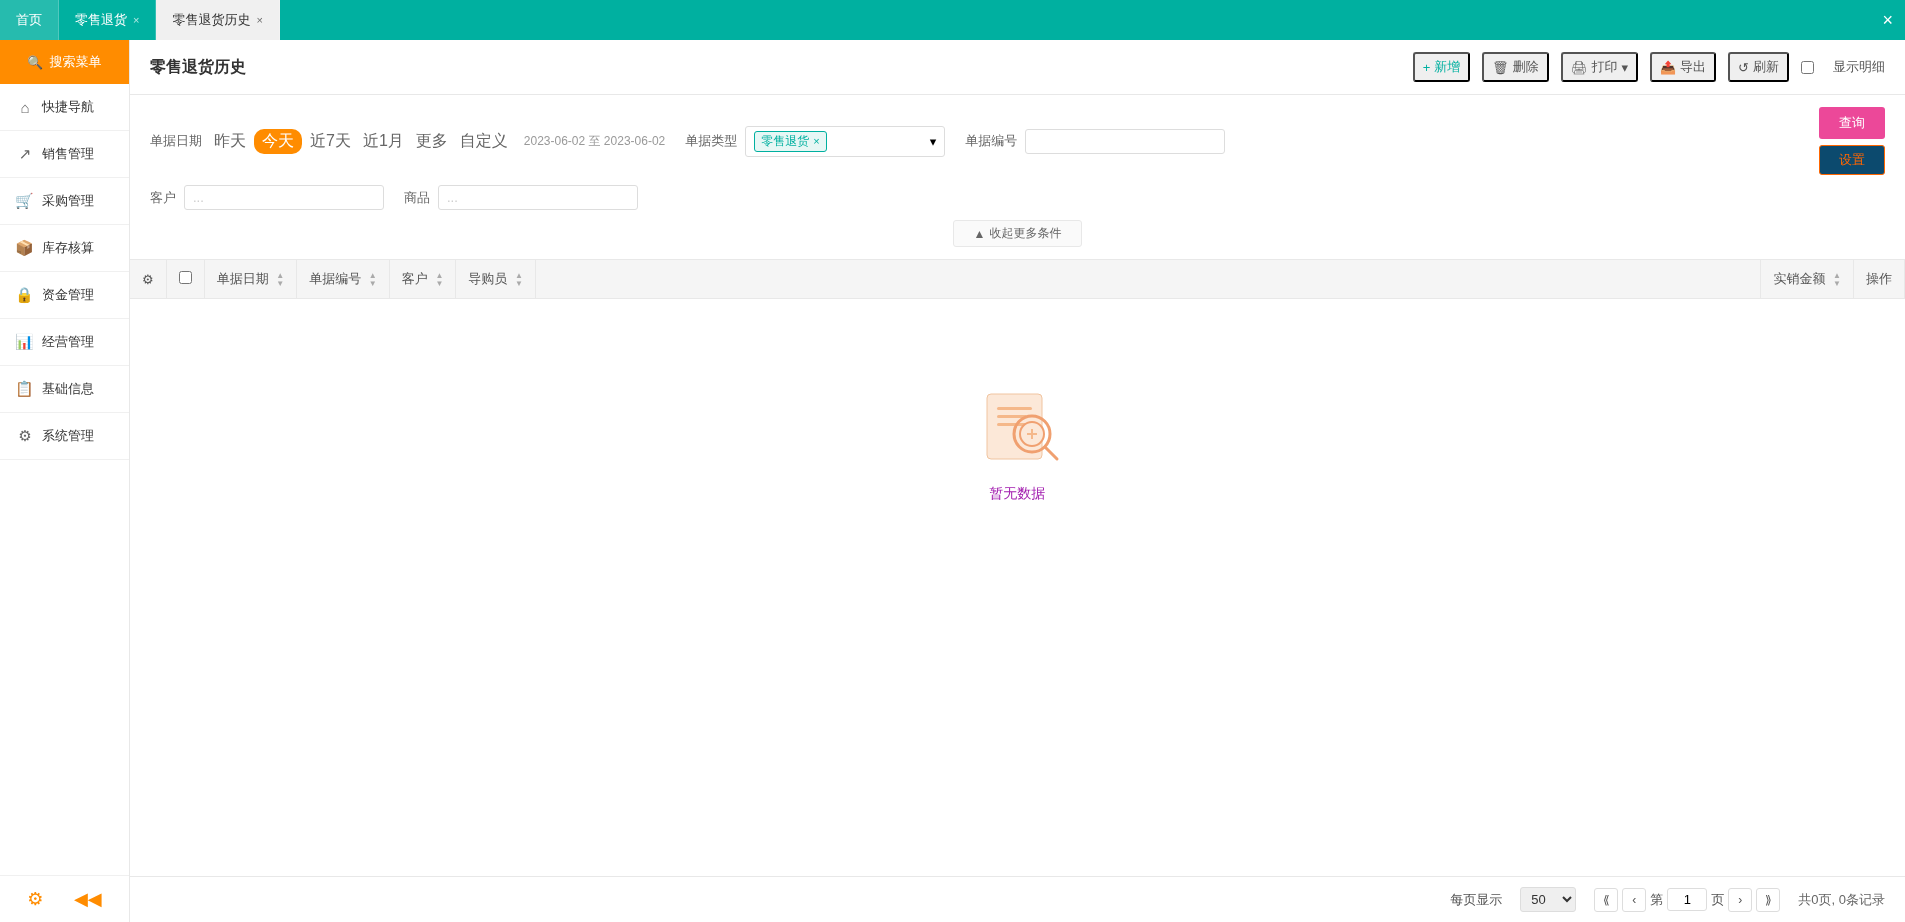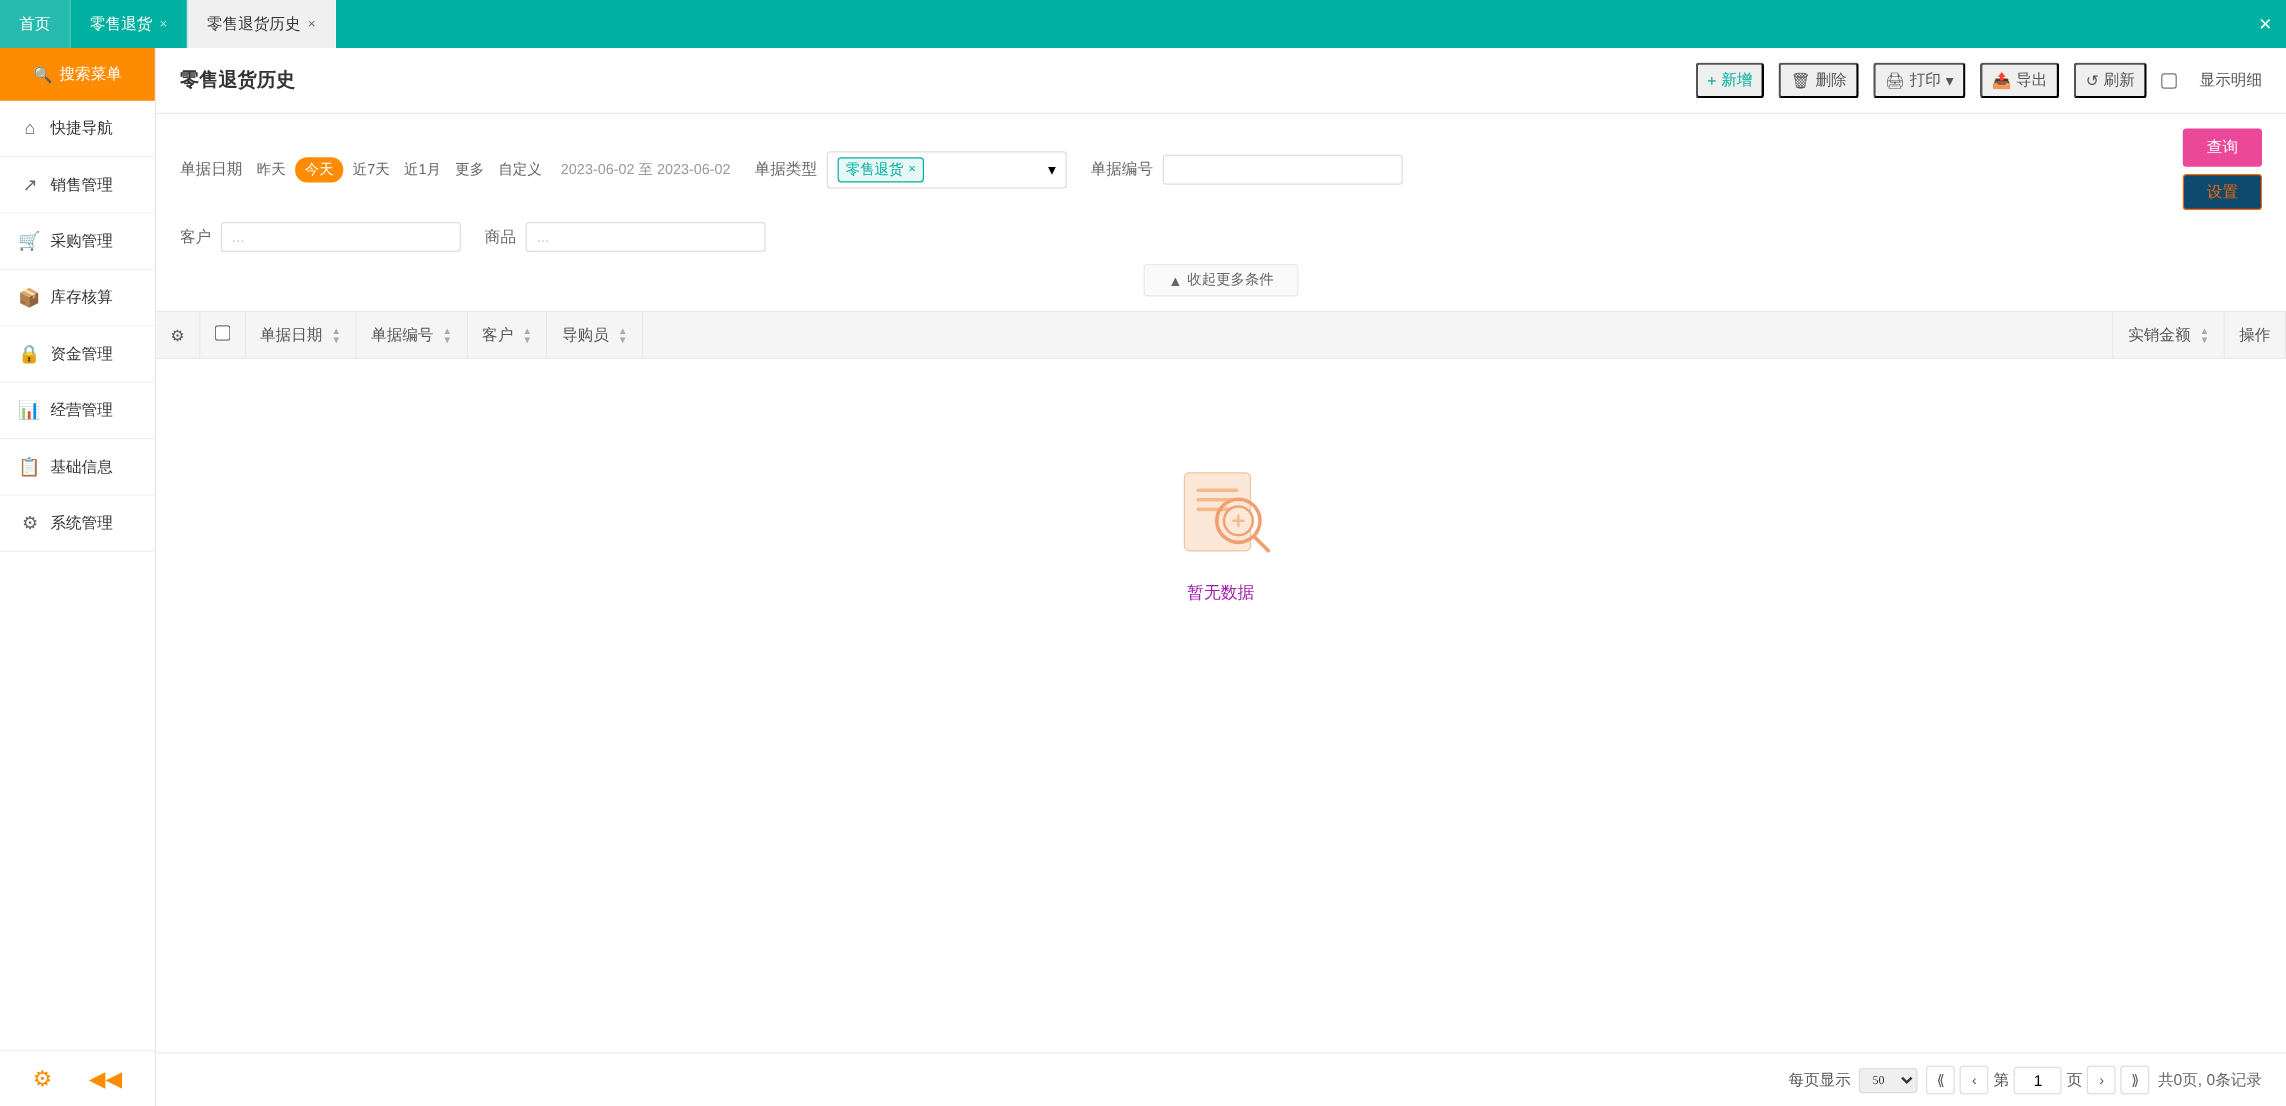--- a/index.html
+++ b/index.html
@@ -179,21 +179,21 @@
       color: #666;
       font-size: 13px;
       white-space: nowrap;
     }
     .filter-date-options {
       display: flex;
       align-items: center;
       gap: 4px;
     }
     .date-option {
-      font-size: 12px;
+      font-size: 16px;
       color: #666;
       cursor: pointer;
       padding: 2px 4px;
       border-radius: 2px;
     }
     .date-option.active {
       background: #ff8c00;
       color: #fff;
       border-radius: 10px;
       padding: 2px 8px;
@@ -351,32 +351,31 @@
     }
 
     
     .pagination-bar {
       display: flex;
       align-items: center;
       justify-content: flex-end;
       padding: 10px 20px;
       border-top: 1px solid #e8e8e8;
       background: #fff;
-      gap: 7px;
+      gap: 18px;
       flex-shrink: 0;
       font-size: 13px;
       color: #555;
     }
     .page-size-select {
       border: 1px solid #ddd;
       border-radius: 3px;
       padding: 3px 6px;
-      font-size: 10px;
+      font-size: 13px;
       color: #333;
-      font-family: Liberation Serif, serif;
     }
     .page-nav {
       display: flex;
       align-items: center;
       gap: 4px;
     }
     .page-nav-btn {
       width: 24px;
       height: 24px;
       display: flex;

